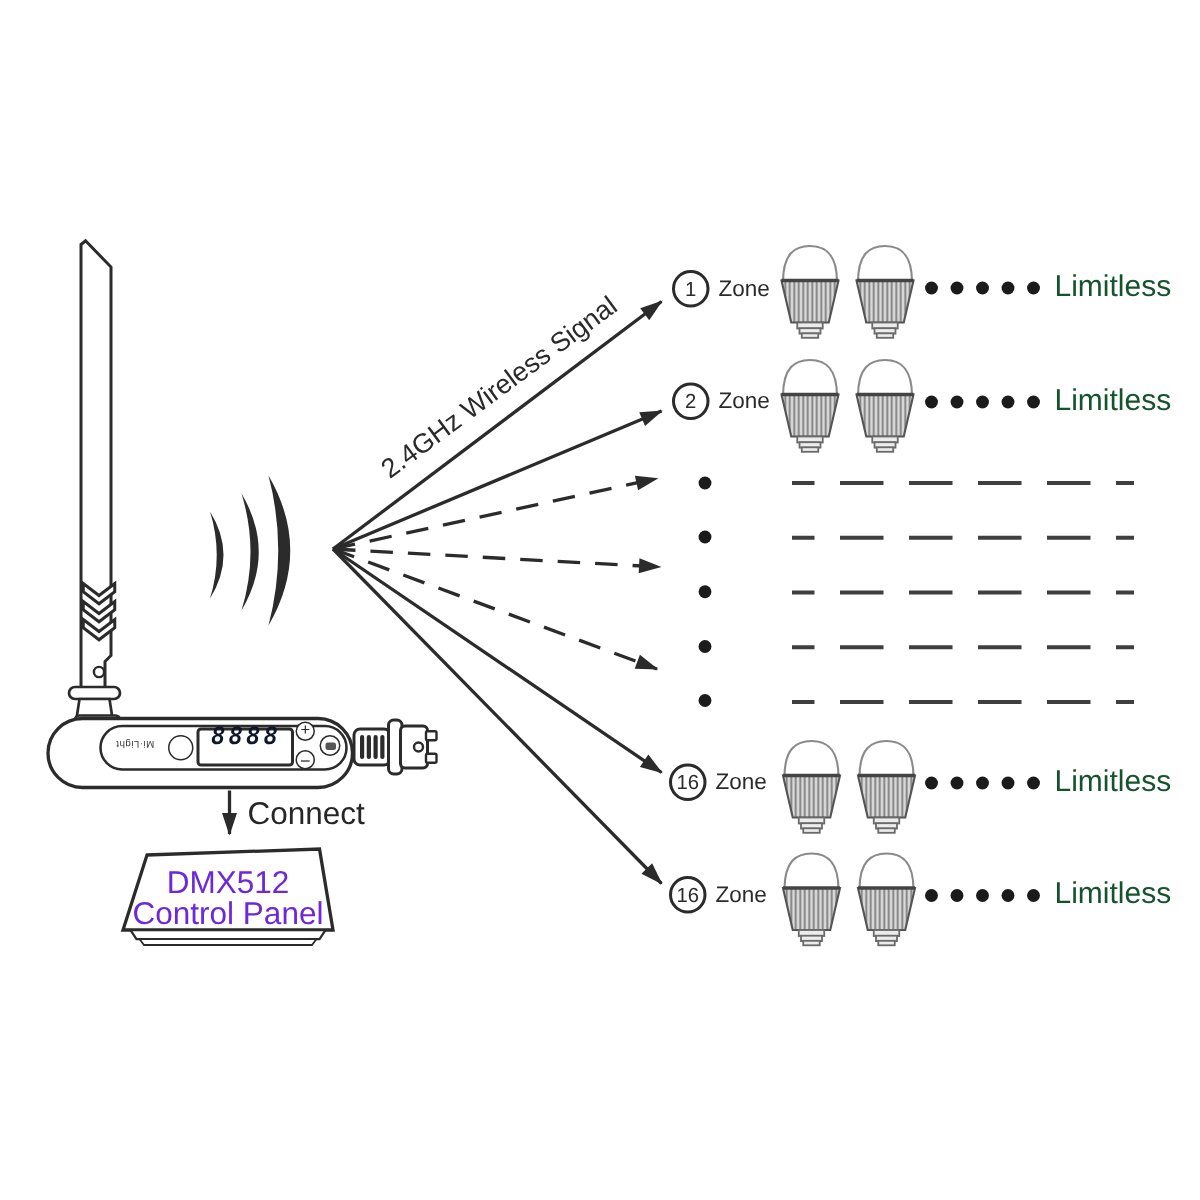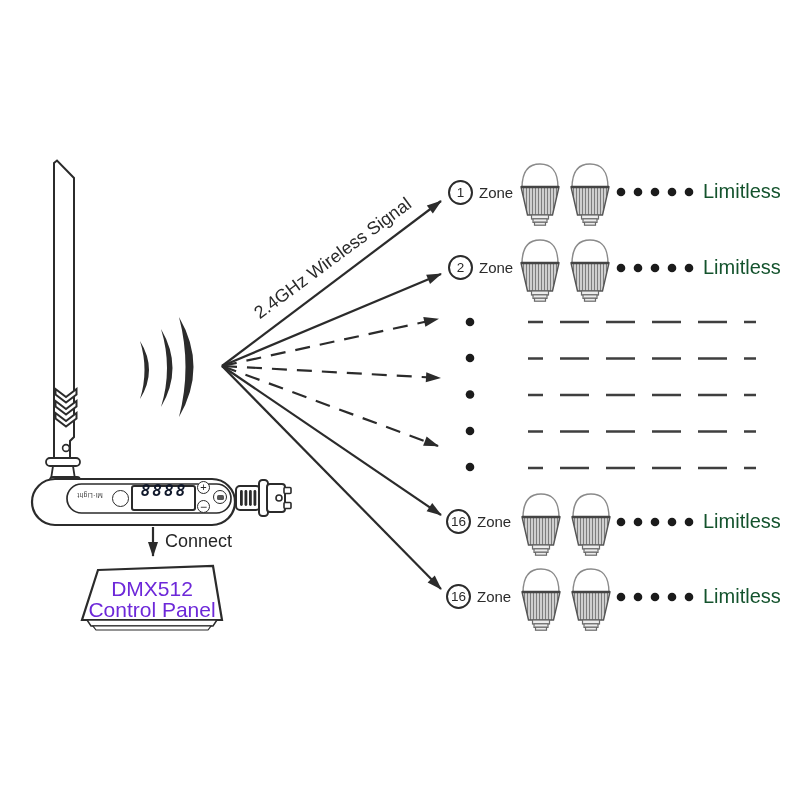--- a/index.html
+++ b/index.html
@@ -14,21 +14,21 @@
     font-size:18px;color:#2a2a2a;transform:rotate(-36.5deg);transform-origin:center;
   }
   .zone-row{position:absolute;display:flex;align-items:center;gap:6px;}
   .zone-circle{
     width:21px;height:21px;border:2px solid #2b2b2b;border-radius:50%;
     display:flex;align-items:center;justify-content:center;
     font-size:13.5px;color:#2b2b2b;flex:0 0 auto;
   }
   .zone-text{font-size:15px;color:#2b2b2b;}
   .limitless{position:absolute;font-size:20px;color:#14532d;}
-  .connect-label{left:165px;top:531px;font-size:18px;color:#262626;}
+  .connect-label{left:165px;top:531px;font-size:21px;color:#262626;}
   .panel-text{
     left:84px;top:578px;width:136px;text-align:center;
     font-size:21px;line-height:21px;color:#6d28d9;
   }
   .display-value{
     left:134px;top:480px;width:60px;height:22px;
     font-family:"DejaVu Sans Mono",monospace;font-weight:bold;font-style:italic;
     font-size:16px;letter-spacing:2px;text-align:center;line-height:22px;color:#0f172a;
   }
   .brand-label{

